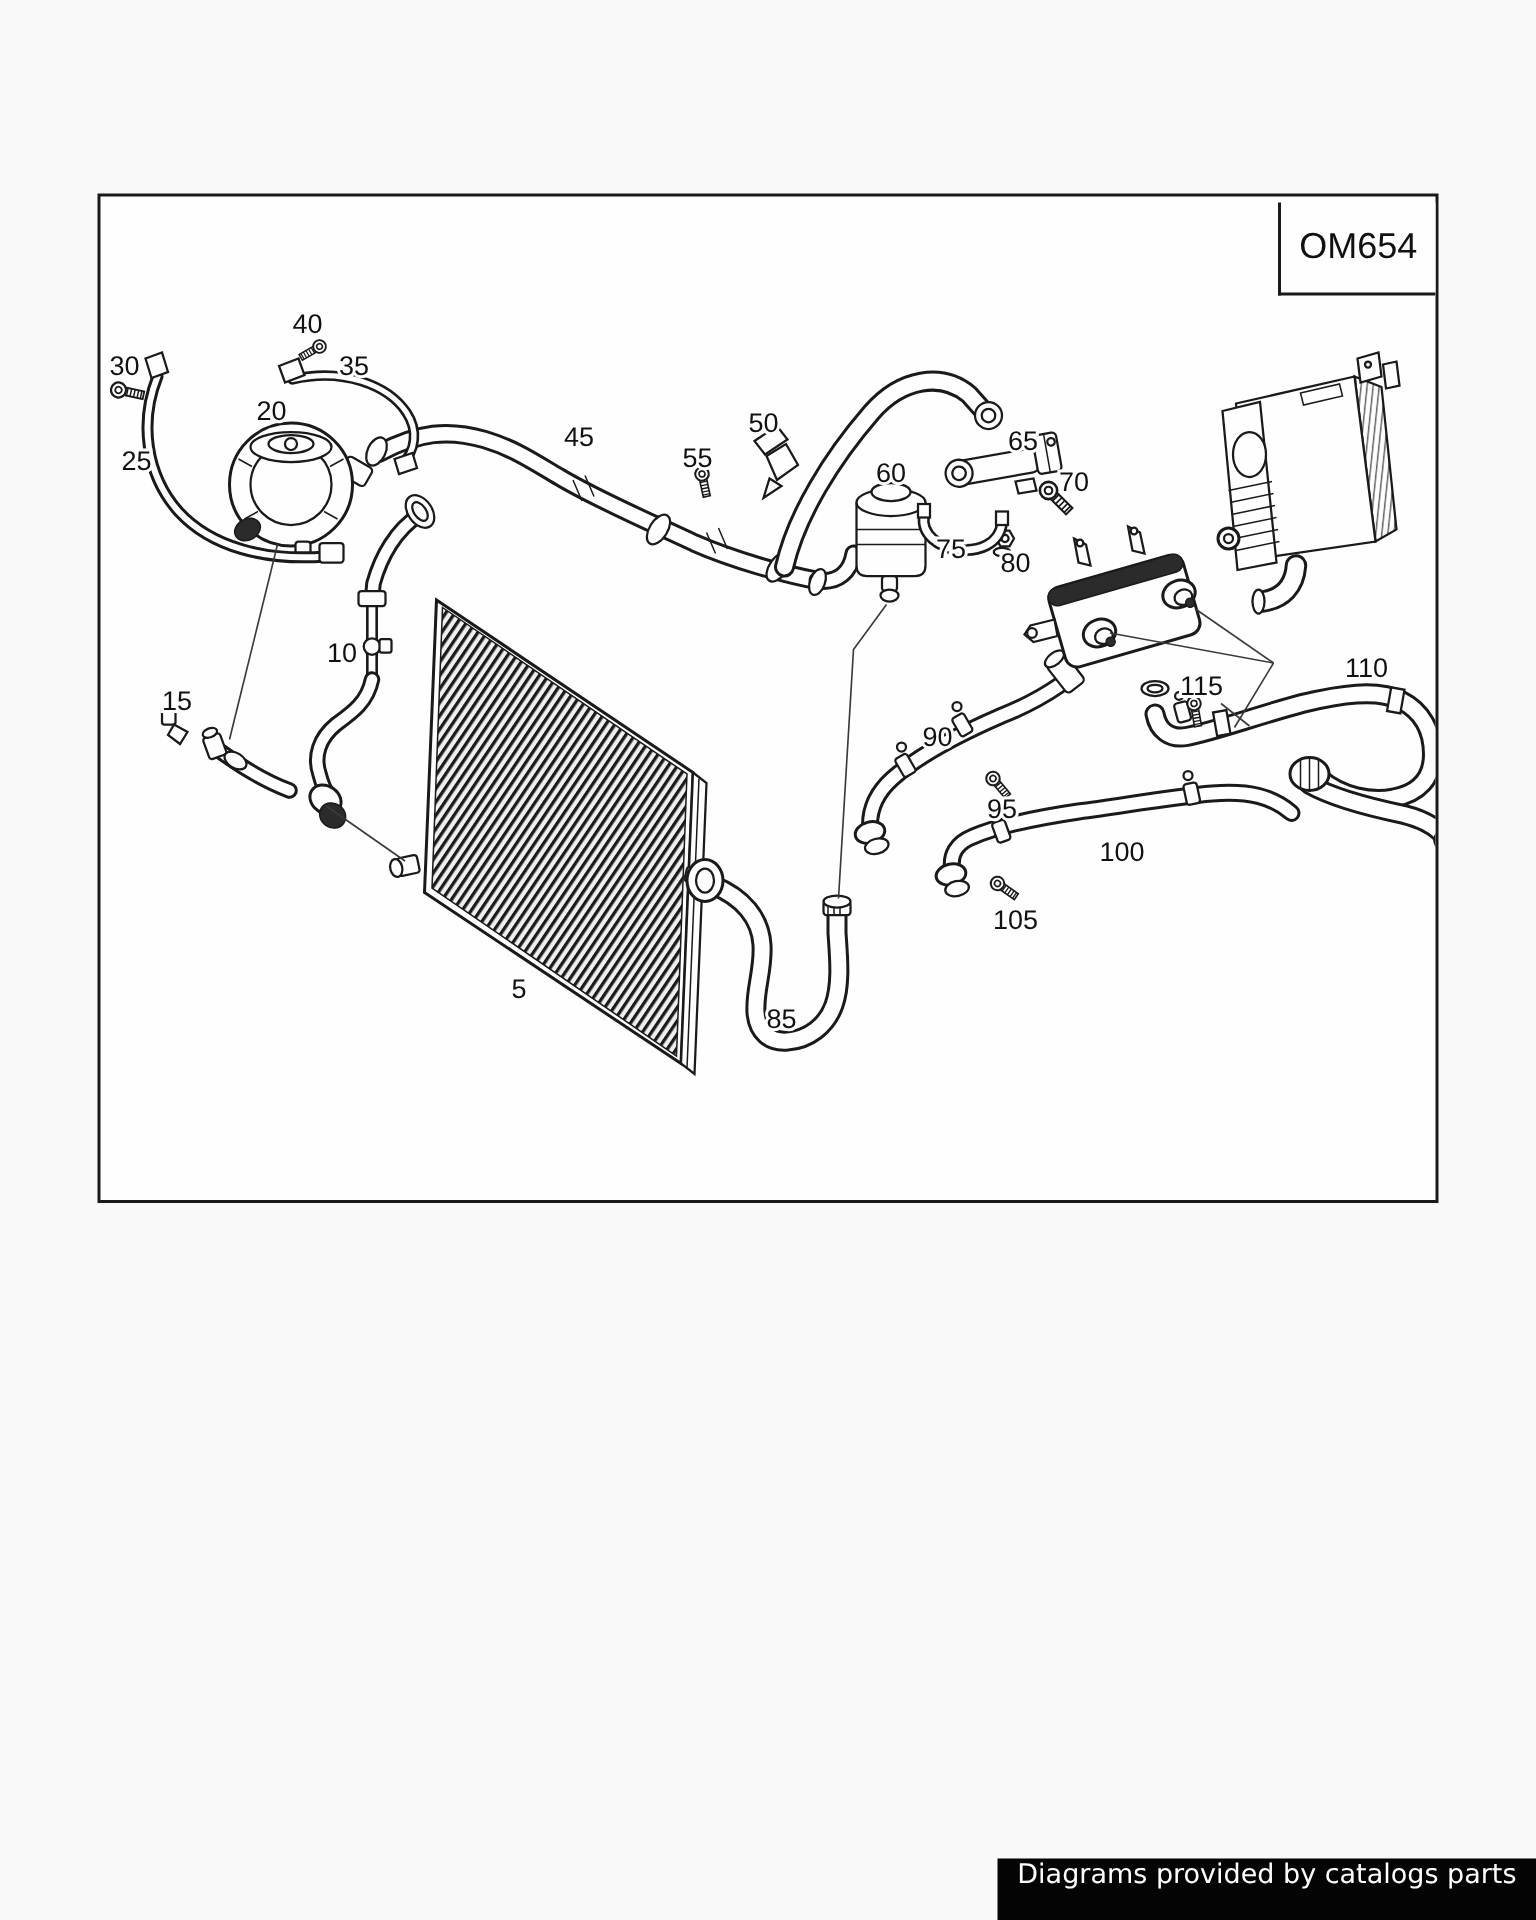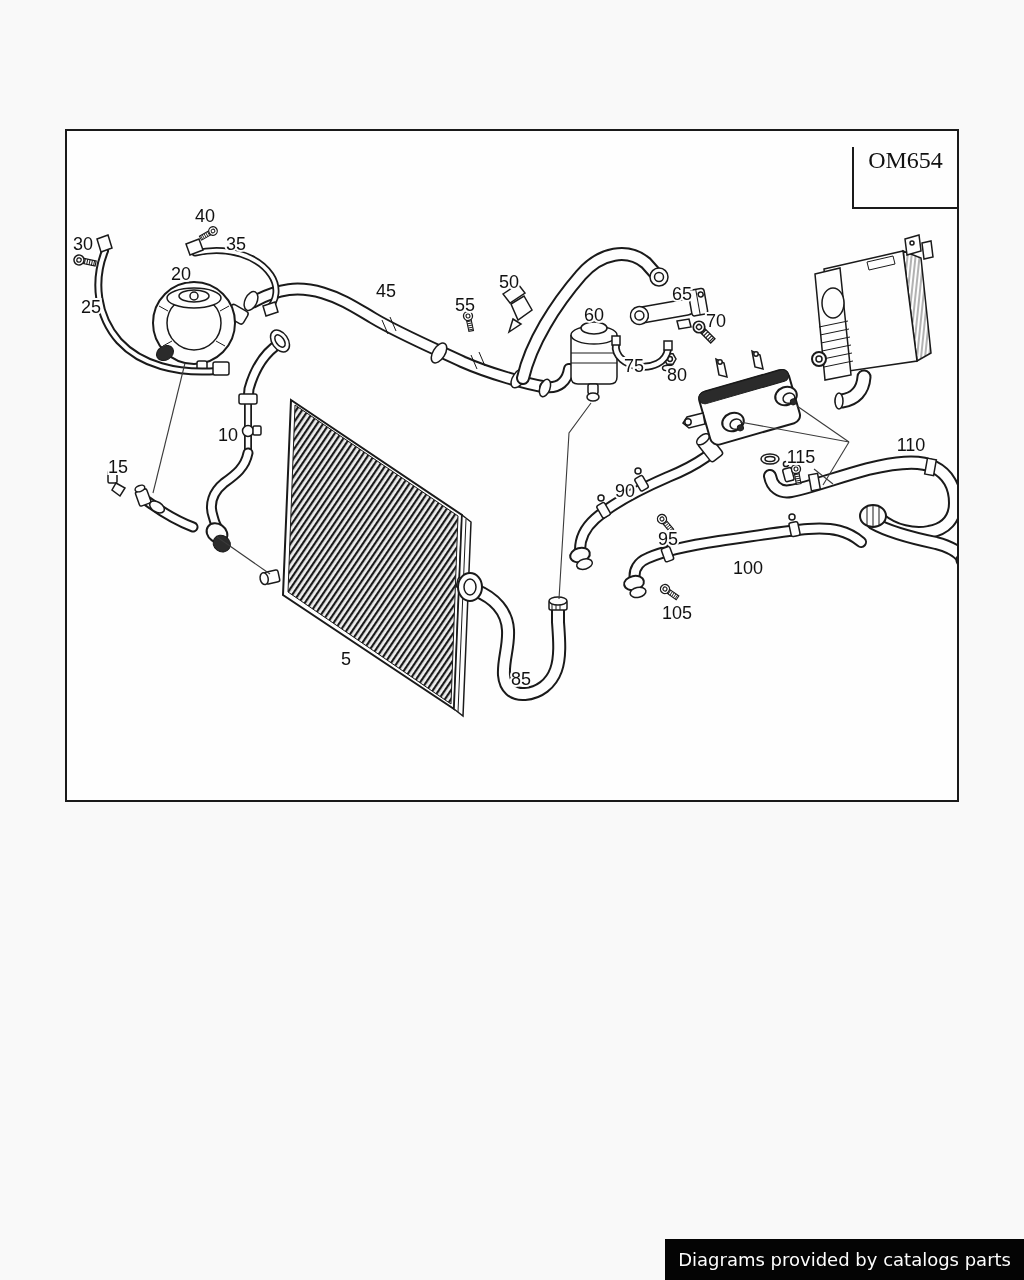--- a/index.html
+++ b/index.html
@@ -1,26 +1,26 @@
 <!DOCTYPE html>
 <html><head>
 <meta charset="utf-8">
 <style>
   html,body{margin:0;padding:0;background:#f9f9f9;}
   .page{position:relative;width:1024px;height:1280px;background:#f9f9f9;
         font-family:"Liberation Sans",sans-serif;overflow:hidden;}
   .frame{position:absolute;left:65px;top:129px;width:894px;height:673px;
          border:2px solid #1a1a1a;background:#fefefe;box-sizing:border-box;}
   .frame svg{position:absolute;left:0;top:0;}
-  .code-box{position:absolute;top:16px;right:0;width:103px;height:60px;
+  .code-box{position:absolute;top:4px;right:0;width:103px;height:60px;
             border-left:2px solid #1a1a1a;border-bottom:2px solid #1a1a1a;
-            display:flex;justify-content:center;
-            font-size:24px;color:#111;background:#fefefe;font-family:Liberation Serif, serif;}
+            display:flex;align-items:center;justify-content:center;
+            font-size:24px;color:#111;background:#fefefe;}
   .footer{position:absolute;right:0;bottom:0;height:41px;background:#040404;
-          color:#fdfdfd;display:flex;align-items:center;padding:0 13px;
+          color:#fdfdfd;display:flex;padding:0 13px;
           font-family:"DejaVu Sans",sans-serif;font-size:18px;white-space:nowrap;}
   .th{fill:none;stroke:#1a1a1a;stroke-width:1;}
   .fw{fill:#fefefe;stroke:#1a1a1a;stroke-width:1.5;}
   .fw2{fill:#fefefe;stroke:#1a1a1a;stroke-width:2;}
   .dk{fill:#2b2b2b;stroke:#1a1a1a;stroke-width:1;}
   .to{fill:none;stroke:#1a1a1a;stroke-linecap:round;stroke-linejoin:round;}
   .ti{fill:none;stroke:#fefefe;stroke-linecap:round;stroke-linejoin:round;}
   .callout{font-family:"Liberation Sans",sans-serif;font-size:18px;fill:#111;
            stroke:#fefefe;stroke-width:4px;paint-order:stroke;
            text-anchor:middle;dominant-baseline:central;}

